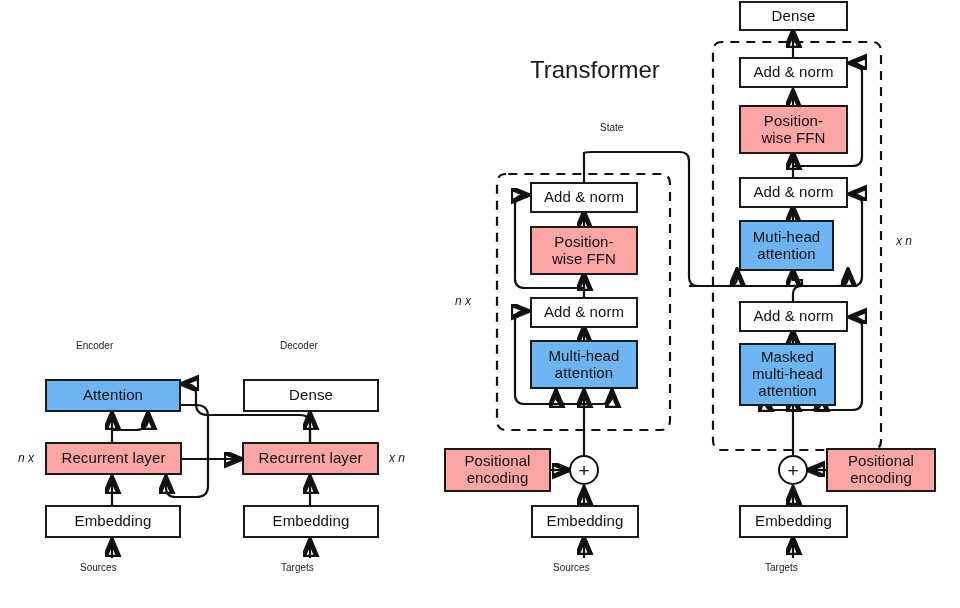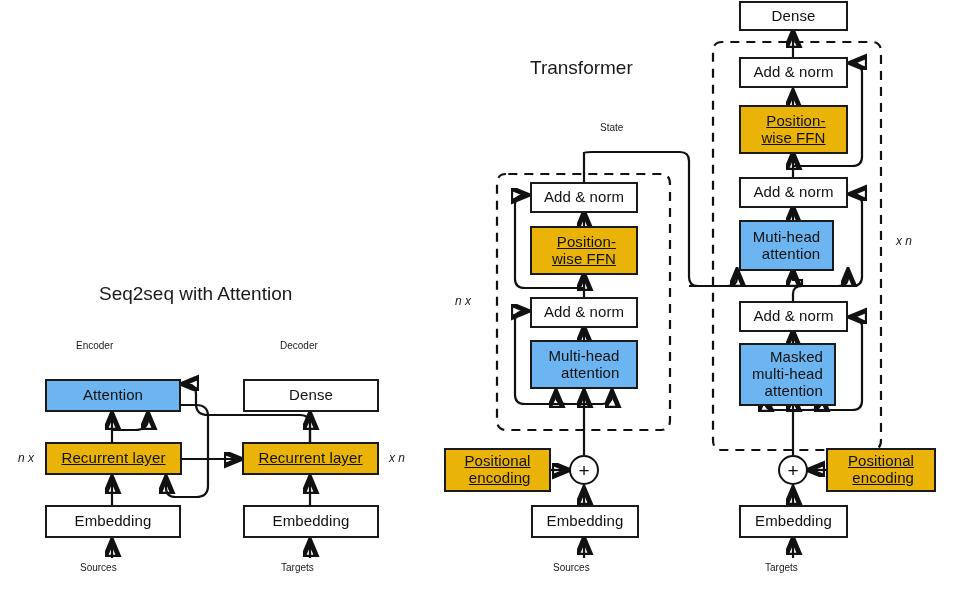--- a/index.html
+++ b/index.html
@@ -18,38 +18,38 @@
   
   .box{
     position:absolute;
     box-sizing:border-box;
     border:2px solid #1a1a1a;
     background:#ffffff;
     color:#111111;
     display:flex;
     align-items:center;
     justify-content:center;
-    text-align:right;
+    text-align:center;
     font-size:15px;
     line-height:1.12;
     letter-spacing:0.1px;
     white-space:pre-line;
   }
   .box.blue-dark{ background:#6cb5f0; }
-  .box.blue-light{ background:#eab308;text-decoration:underline; }
+  .box.blue-light{ background:#fca5a5; }
 
   
   .label{
     position:absolute;
     color:#1a1a1a;
     font-size:10px;
     white-space:nowrap;
     line-height:1;
   }
-  .label.title{ font-size:19px; }
+  .label.title{ font-size:24px; }
   .label.italic{ font-style:italic; font-size:12px; }
 
   
   #wires{
     position:absolute;
     left:0; top:0;
     width:960px; height:608px;
     pointer-events:none;
   }
   #wires path, #wires line{
@@ -163,21 +163,20 @@
 
     <line x1="793" y1="177" x2="793" y2="154" marker-end="url(#ah)"></line>
 
     <path d="M793,166 L852,166 Q862,166 862,157 L862,72 Q862,63 853,63 L851,63" marker-end="url(#ah)"></path>
 
     <line x1="793" y1="105" x2="793" y2="92" marker-end="url(#ah)"></line>
 
     <line x1="793" y1="58" x2="793" y2="32" marker-end="url(#ah)"></line>
   </svg>
 
-  <div class="label title" style="left:99px; top:284px;">Seq2seq with Attention</div>
 
   <div class="label" style="left:76px; top:341px;">Encoder</div>
 
   <div class="label" style="left:280px; top:341px;">Decoder</div>
 
   <div class="label italic" style="left:18px; top:452px;">n x</div>
 
   <div class="label italic" style="left:389px; top:452px;">x n</div>
 
   <div class="box blue-dark" style="left:45px; top:379px; width:136px; height:33px;">Attention</div>

